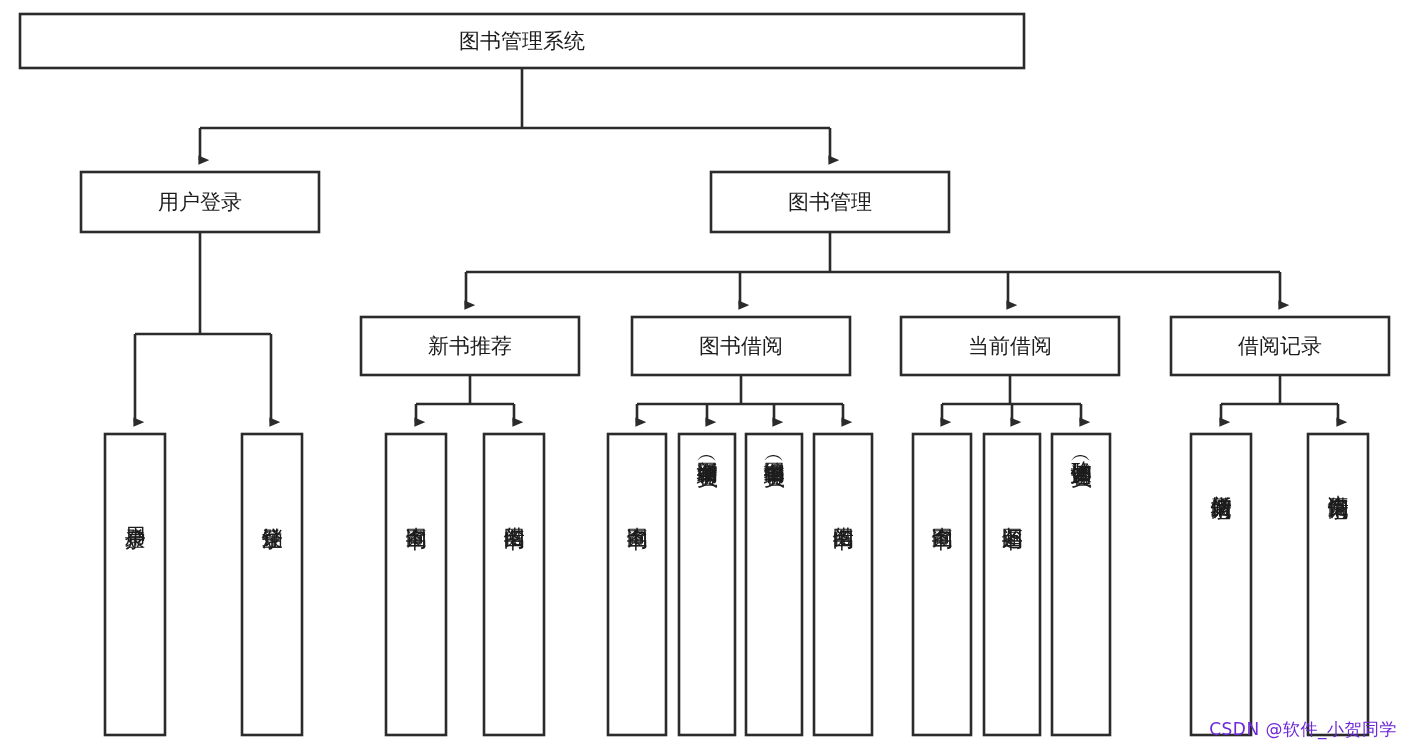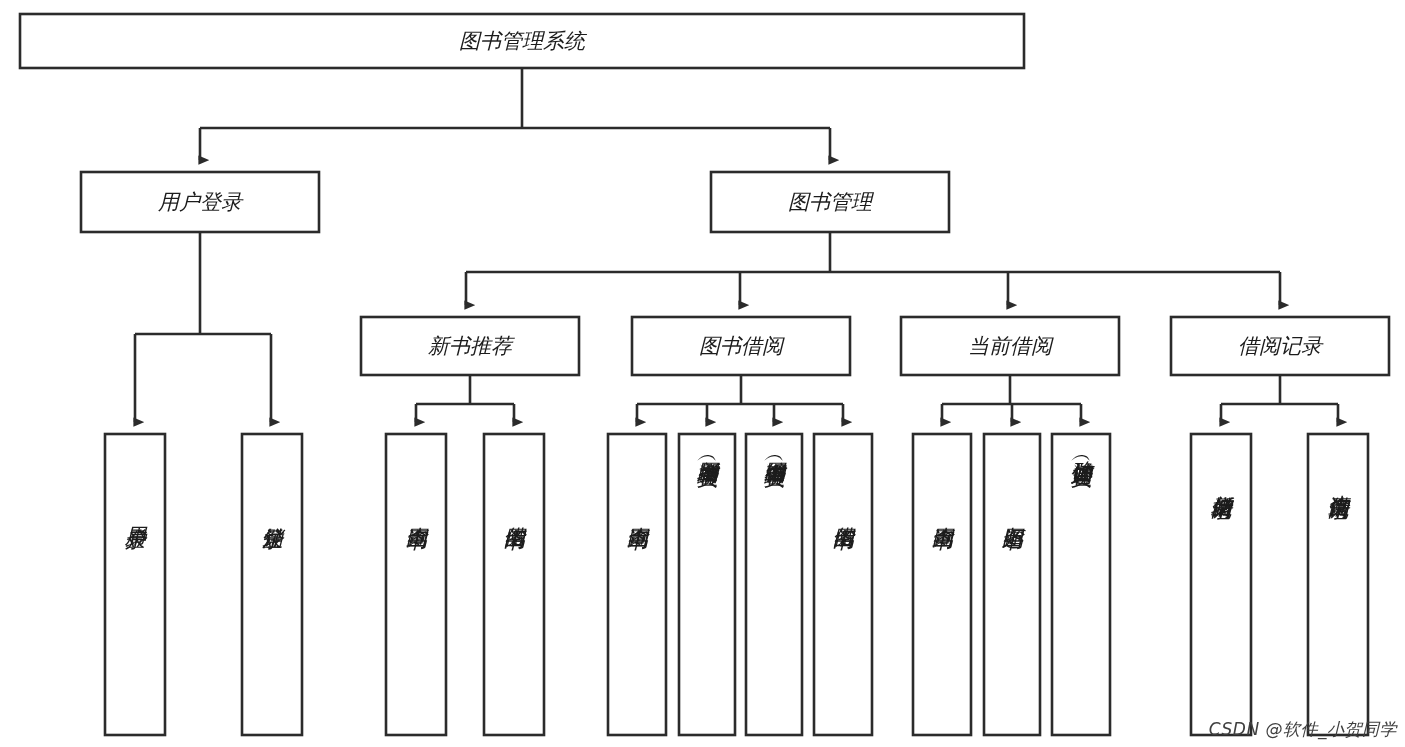--- a/index.html
+++ b/index.html
@@ -11,21 +11,20 @@
     width: 1405px;
     height: 747px;
     font-family: "DejaVu Sans", "Liberation Sans", sans-serif;
     overflow: hidden;
     position: relative;
   }
   #diagram-root {
     position: relative;
     width: 1405px;
     height: 747px;
-    font-style: italic;
   }
   svg.diagram-svg {
     position: absolute;
     left: 0;
     top: 0;
     width: 1405px;
     height: 747px;
   }
   .node-box {
     fill: #ffffff;
@@ -64,21 +63,21 @@
     color: #1c1c1c;
     letter-spacing: 1px;
     white-space: nowrap;
   }
   .watermark {
     position: absolute;
     right: 8px;
     bottom: 6px;
     font-family: "DejaVu Sans", "Liberation Sans", sans-serif;
     font-size: 17px;
-    color: #404040;
+    color: #6d28d9;
     white-space: nowrap;
     letter-spacing: 0.5px;
   }
 </style>
 </head>
 <body>
 
 <div id="diagram-root">
 
   <svg class="diagram-svg" viewBox="0 0 1405 747">

